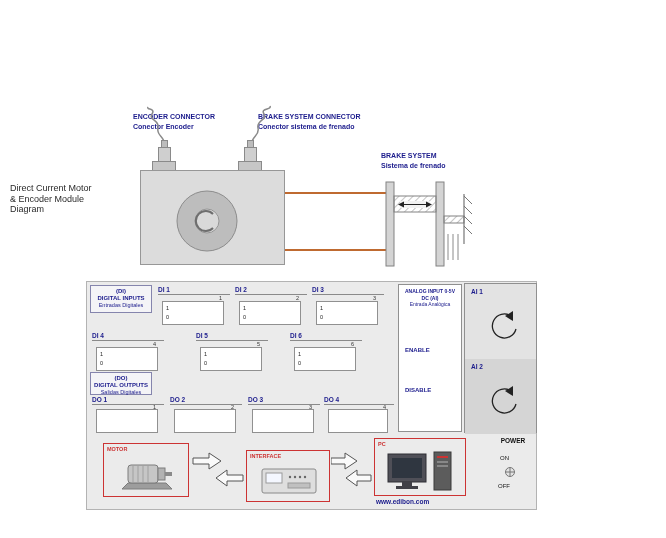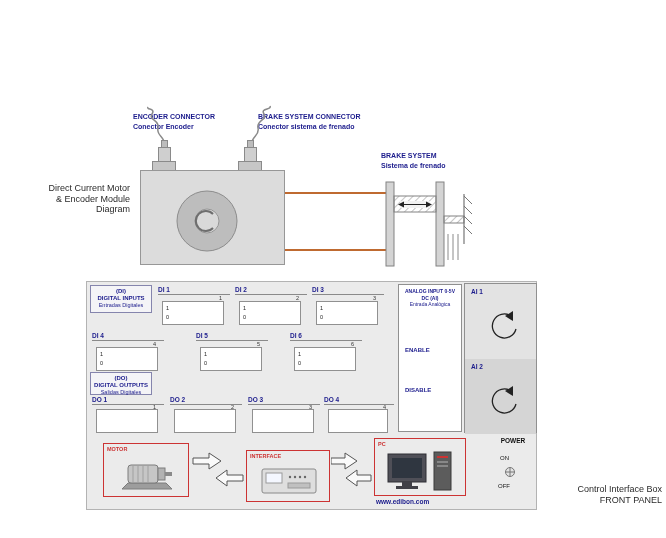--- a/index.html
+++ b/index.html
@@ -2,21 +2,21 @@
 <html><head>
 <meta charset="utf-8">
 <style>
   * { margin:0; padding:0; box-sizing:border-box; }
   html,body { background:#ffffff; }
   #canvas { position:relative; width:666px; height:538px; background:#ffffff;
             font-family:"Liberation Sans","DejaVu Sans",sans-serif; overflow:hidden; }
   .abs { position:absolute; }
   .pre { white-space:pre-line; }
 
-  .module-label, .panel-label { font-size:9px; color:#2a2a2a; text-align:right; line-height:10.5px; }
+  .module-label, .panel-label { font-size:9px; color:#2a2a2a; text-align:left; line-height:10.5px; }
 
   .conn-label div { font-size:7px; font-weight:bold; color:#1b1b8c; line-height:9.5px; }
 
   .motor-body { background:#dcdcdc; border:1px solid #979797; }
   .conn-base { background:#c6c6c6; border:1px solid #8a8a8a; }
   .conn-body { background:#cfcfcf; border:1px solid #8a8a8a; }
   .conn-tip  { background:#bdbdbd; border:1px solid #8a8a8a; }
   .orange-line { background:#bf6a30; height:2px; }
 
   .panel { background:#ebebeb; border:1px solid #b3b3b3; }
@@ -305,16 +305,14 @@
       <rect x="55" y="15" width="11" height="2" fill="#888"></rect>
       <rect x="6" y="4" width="38" height="28" fill="#4f4f57" stroke="#2e2e34"></rect>
       <rect x="10" y="8" width="30" height="20" fill="#2f3640"></rect>
       <rect x="20" y="32" width="10" height="4" fill="#3f3f46"></rect>
       <rect x="14" y="36" width="22" height="3" fill="#3f3f46"></rect>
     </svg>
   </div>
 
   <div class="abs website" style="left:376px;top:498px;width:90px">www.edibon.com</div>
 
-  <div class="abs panel-label pre" style="left:538px;top:484px;width:124px">Control Interface Box
-FRONT PANEL</div>
 
 </div>
 
 </body></html>

